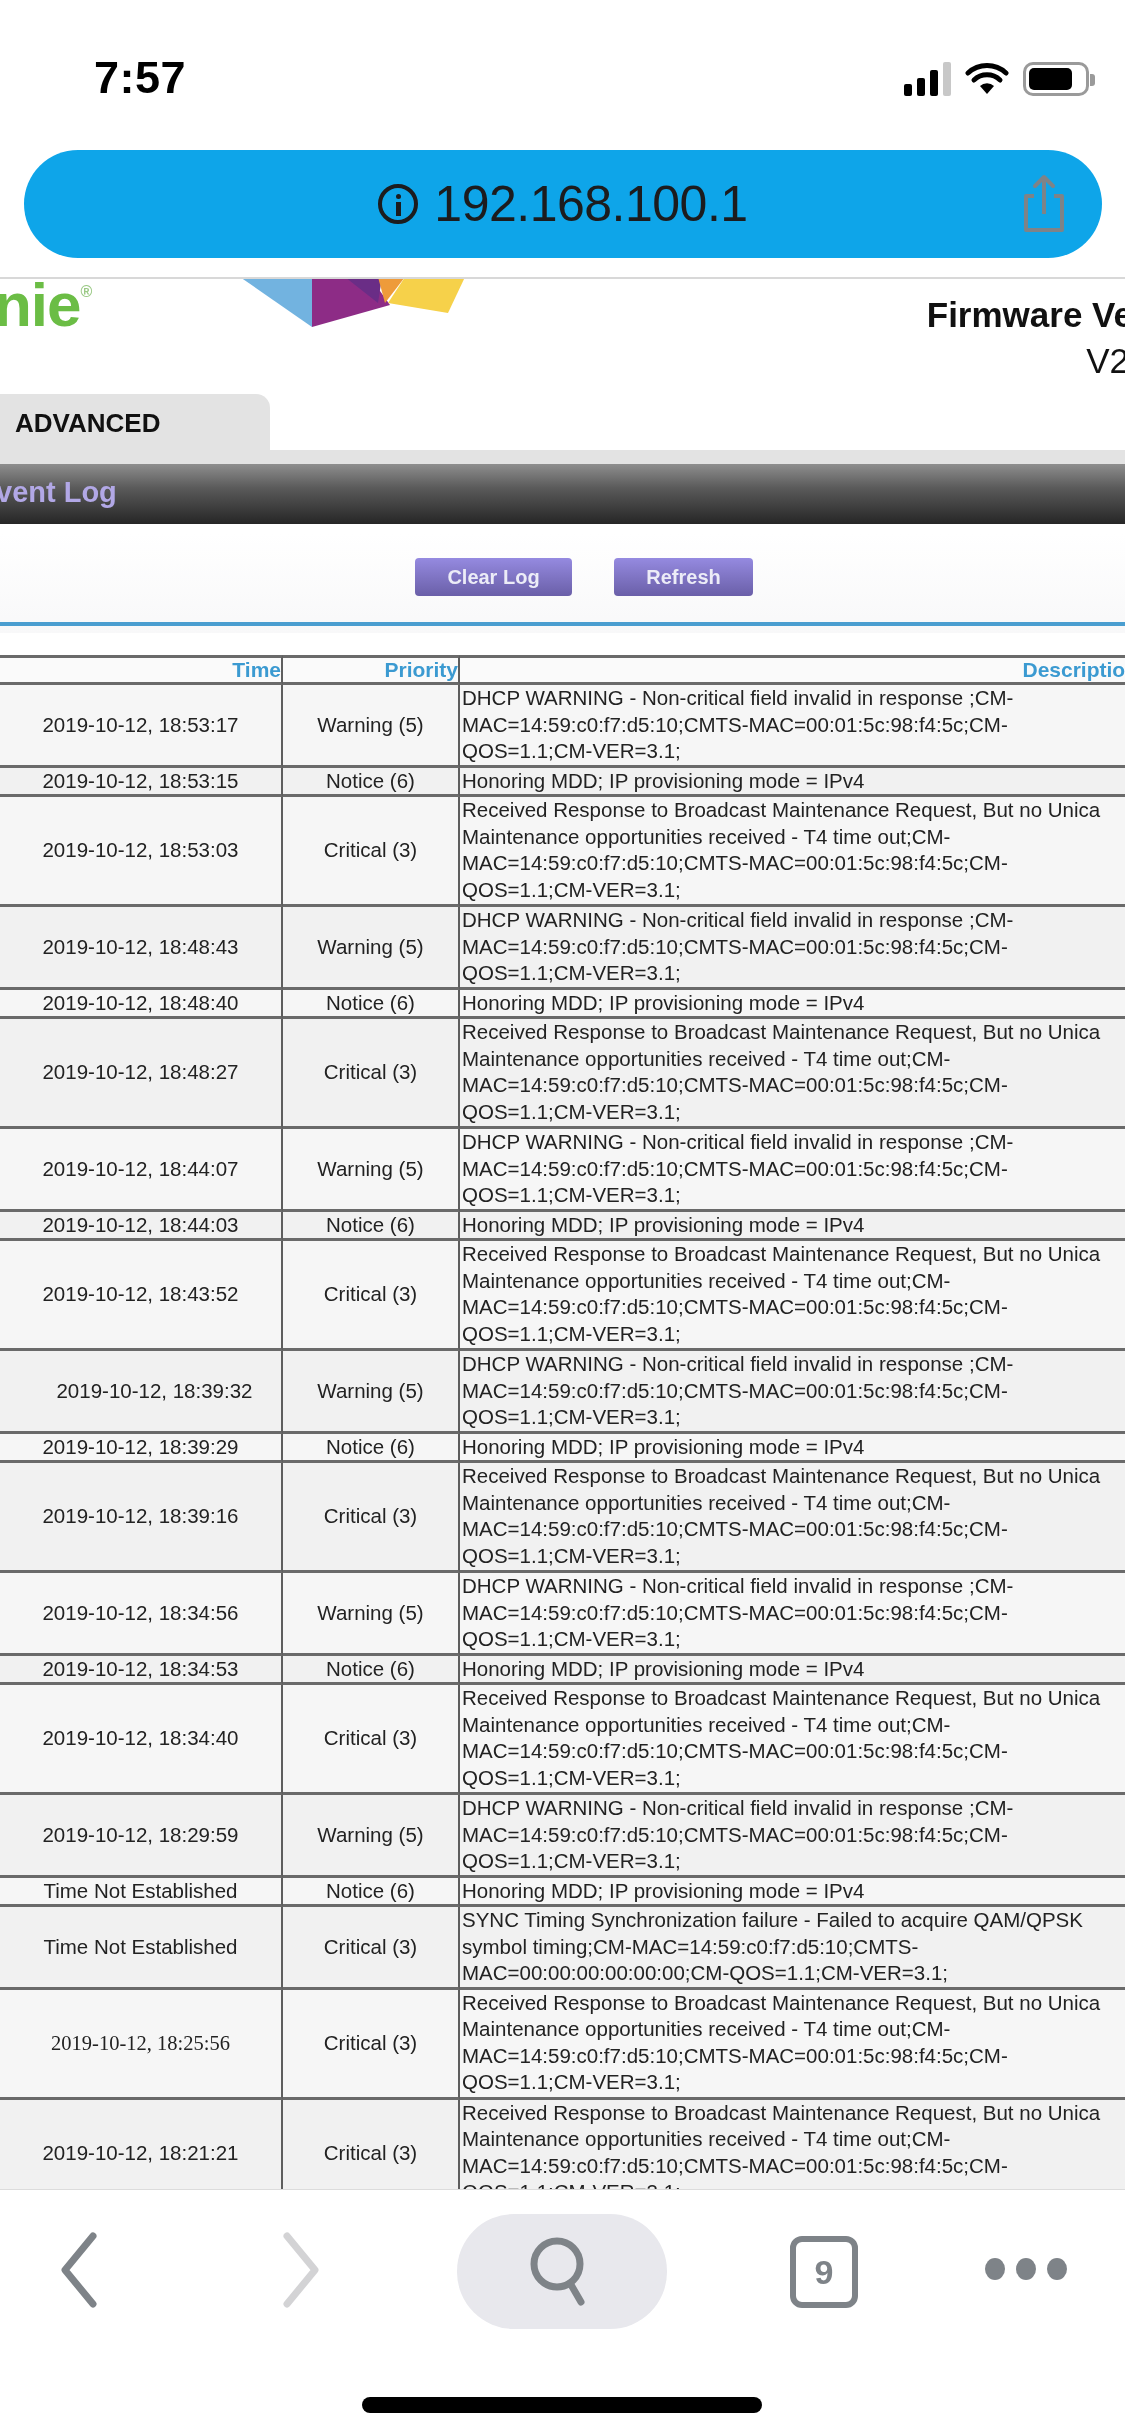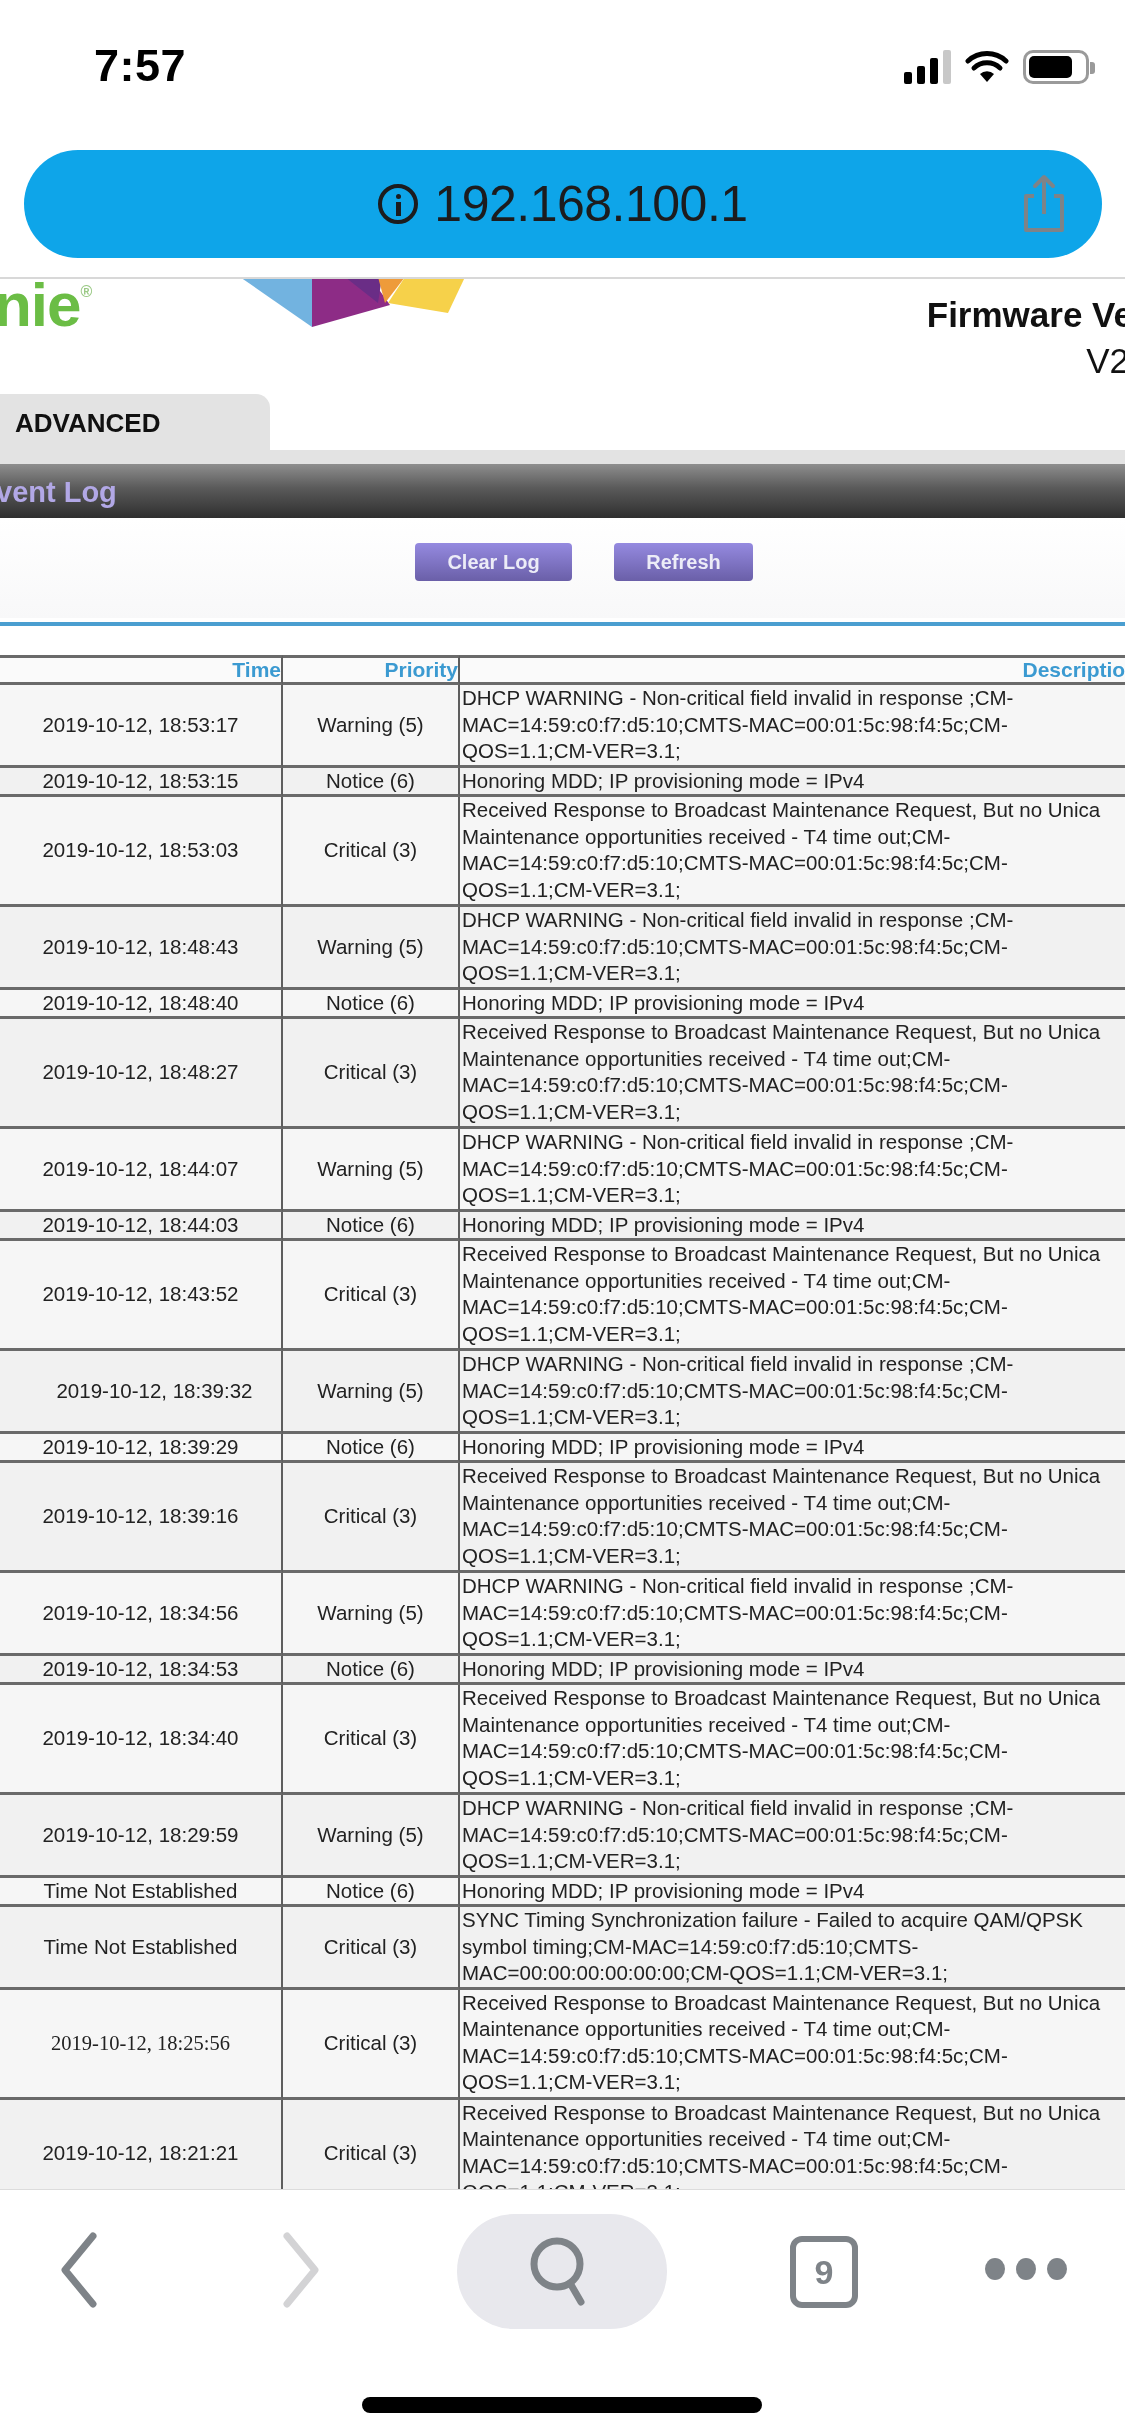--- a/index.html
+++ b/index.html
@@ -1,20 +1,20 @@
 <!DOCTYPE html>
 <html><head>
 <meta charset="utf-8">
 <style>
   * { box-sizing: border-box; margin: 0; padding: 0; }
   html, body { width: 1125px; height: 2436px; overflow: hidden; background: #ffffff; font-family: "Liberation Sans", sans-serif; }
   #root { position: relative; width: 1125px; height: 2436px; overflow: hidden; }
 
   
-  .status-bar { position: absolute; left: 0; top: 0; width: 1125px; height: 140px; background: #fff; }
+  .status-bar { position: absolute; left: 0; top: 12px; width: 1125px; height: 140px; background: #fff; }
   .status-time { position: absolute; left: 94px; top: 40px; font-size: 45px; font-weight: 700; color: #000; letter-spacing: 0.5px; }
   .status-icons { position: absolute; right: 36px; top: 50px; display: flex; align-items: center; gap: 14px; }
   .signal { display: flex; align-items: flex-end; gap: 5px; height: 34px; }
   .signal span { display: block; width: 8px; background: #000; border-radius: 2px; }
   .signal span.dim { background: #c8c8c8; }
   .battery { width: 66px; height: 34px; border: 3px solid #9a9a9a; border-radius: 10px; position: relative; padding: 3px; }
   .battery .lvl { width: 80%; height: 100%; background: #000; border-radius: 5px; }
   .battery::after { content: ""; position: absolute; right: -9px; top: 9px; width: 5px; height: 12px; background: #9a9a9a; border-radius: 0 3px 3px 0; }
 
   
@@ -36,21 +36,21 @@
 
   .tab-row { position: absolute; left: 0; top: 115px; width: 1125px; height: 70px; }
   .tab-gray-band { position: absolute; left: 0; top: 56px; width: 1125px; height: 14px; background: #e3e3e3; }
   .tab-adv { position: absolute; left: 0; top: 0; width: 270px; height: 70px; background: #e3e3e3; border-radius: 0 14px 0 0; }
   .tab-adv span { position: absolute; left: 15px; top: 14px; font-size: 26px; font-weight: 700; color: #111; }
 
   .section-bar { position: absolute; left: 0; top: 185px; width: 1125px; height: 60px;
     background: linear-gradient(to bottom, #8e8e8e 0%, #5a5a5a 40%, #262626 100%); }
   .section-bar span { position: absolute; left: -4px; top: 12px; font-size: 29px; font-weight: 700; color: #b2a8e6; }
 
-  .btn-area { position: absolute; left: 0; top: 239px; width: 1125px; height: 100px; background: linear-gradient(to bottom, #ffffff, #f8f8f9); }
+  .btn-area { position: absolute; left: 0; top: 254px; width: 1125px; height: 100px; background: linear-gradient(to bottom, #ffffff, #f8f8f9); }
   .btn { position: absolute; top: 25px; height: 38px; border-radius: 4px; background: linear-gradient(to bottom, #958ae0, #6a5fa8); color: #ececf7; font-size: 20px; font-weight: 700; text-align: center; line-height: 38px; border: none; font-family: "Liberation Sans", sans-serif; }
   .btn-clear { left: 415px; width: 157px; }
   .btn-refresh { left: 614px; width: 139px; }
 
   .blue-rule { position: absolute; left: 0; top: 343px; width: 1125px; height: 4px; background: #4a9ed0; }
 
   .log-wrap { position: absolute; left: 0; top: 376px; width: 1125px; }
   table.log { border-collapse: separate; border-spacing: 0; width: 1140px; table-layout: fixed; }
   table.log col.c-time { width: 283px; }
   table.log col.c-pri { width: 177px; }

